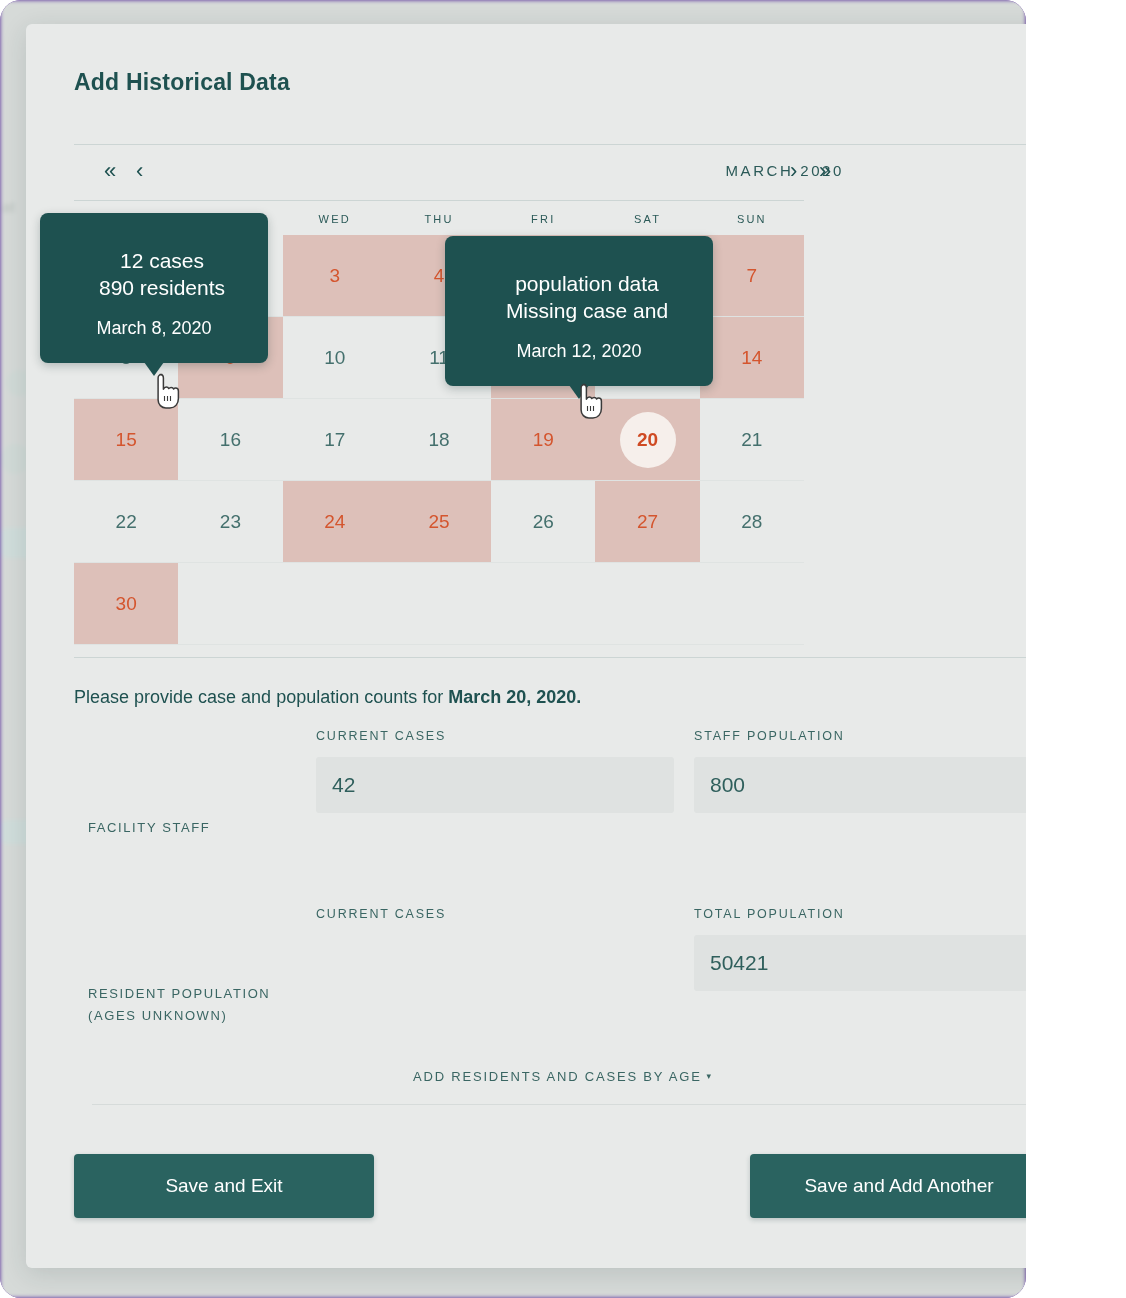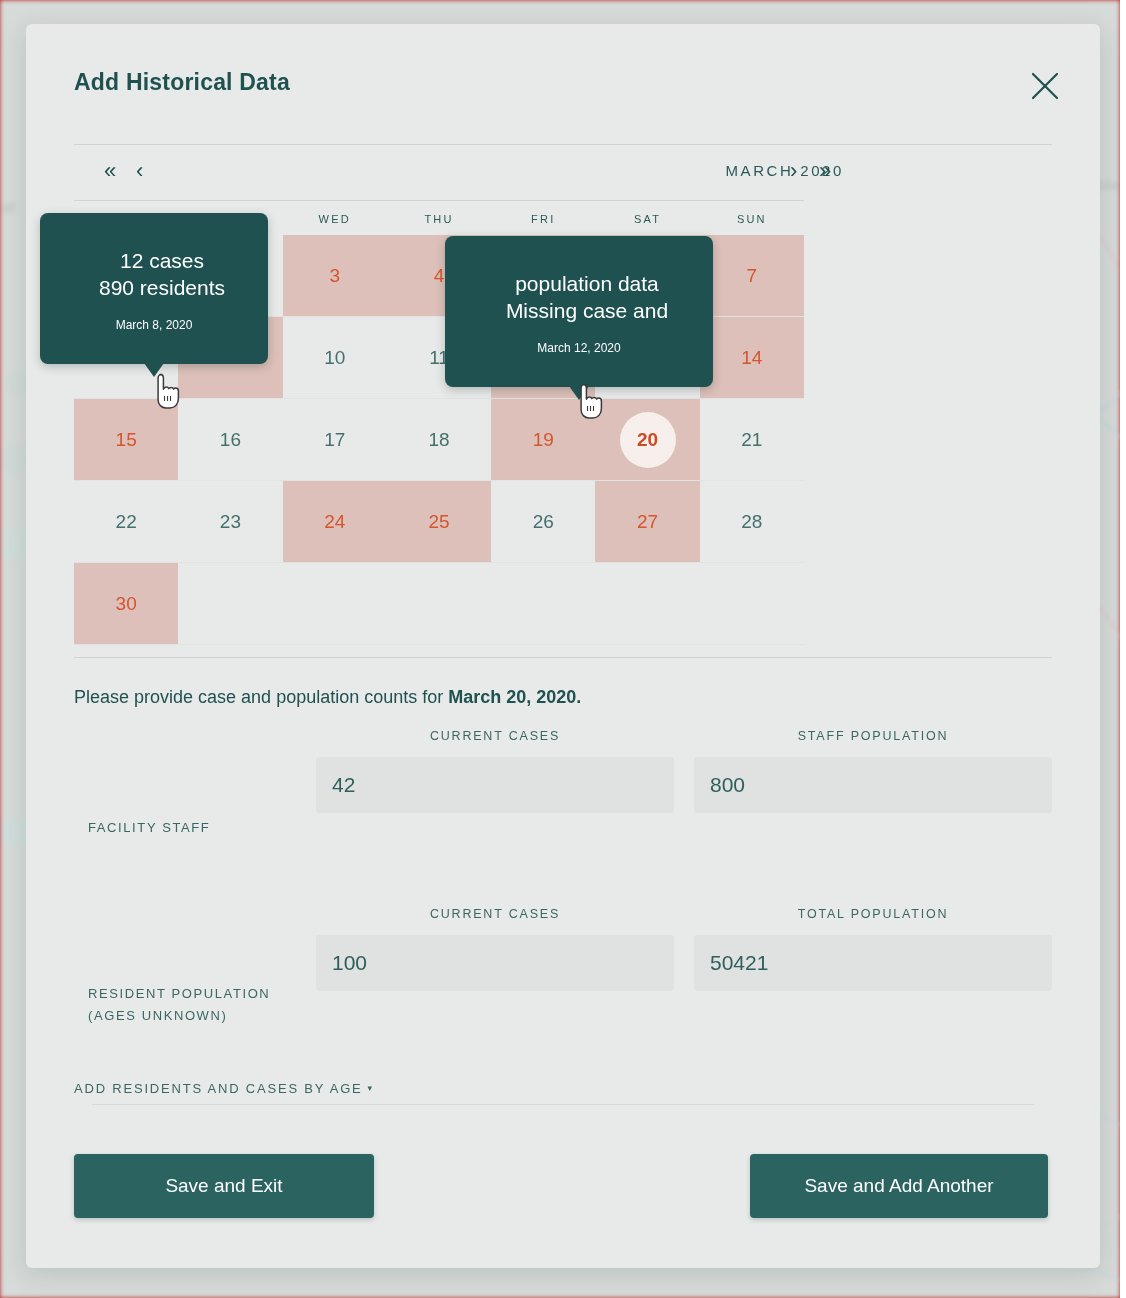--- a/index.html
+++ b/index.html
@@ -6,24 +6,25 @@
     margin: 0;
     padding: 0;
     width: 1126px;
     height: 1298px;
     overflow: hidden;
     font-family: "Liberation Sans", sans-serif;
   }
 
   #app {
     position: relative;
-    width: 1120px;
+    width: 1026px;
     height: 1298px;
-    background: #b91c1c;
+    background: #4c1d95;
     overflow: hidden;
+    border-radius: 21px;
   }
 
   
   .backdrop {
     position: absolute;
     inset: 0;
     background: #d6dad8;
     filter: blur(2px);
   }
   .bd-line { position: absolute; background: #c3cfd4; opacity: .55; }
@@ -196,23 +197,23 @@
     z-index: 40;
     box-shadow: 0 3px 10px rgba(20,45,43,.25);
   }
   .tip .tip-main {
     font-size: 21px;
     line-height: 1.3;
     padding-top: 34px;
     margin-left: 16px;
   }
   .tip .tip-sub {
-    font-size: 12px;
+    font-size: 18px;
     padding-top: 16px;
-    padding-bottom: 32px;
+    padding-bottom: 24px;
   }
   .tip::after {
     content: "";
     position: absolute;
     bottom: -13px;
     left: 50%;
     margin-left: -10px;
     border-left: 10px solid transparent;
     border-right: 10px solid transparent;
     border-top: 14px solid #1e5150;
@@ -267,21 +268,20 @@
     width: 220px;
     font-size: 13px;
     letter-spacing: 1.6px;
     color: #3a6663;
     line-height: 1.7;
   }
   .row-label.two-line { top: 76px; }
   .field {
     position: absolute;
     width: 358px;
-    text-align: center;
   }
   .field.col1 { left: 242px; }
   .field.col2 { left: 620px; }
   .field-label {
     font-size: 12.5px;
     letter-spacing: 1.8px;
     color: #3a6663;
   }
   .field-input {
     margin-top: 14px;
@@ -293,23 +293,23 @@
     padding-left: 16px;
     box-sizing: border-box;
     font-size: 21px;
     color: #2f5f5c;
     cursor: text;
   }
 
   .add-by-age {
     position: absolute;
     left: 0;
-    top: 352px;
+    top: 340px;
     width: 978px;
-    text-align: left;
+    text-align: center;
     font-size: 13px;
     letter-spacing: 1.8px;
     color: #3a6663;
     cursor: pointer;
   }
   .add-by-age .caret {
     display: inline-block;
     margin-left: 5px;
     font-size: 9px;
     vertical-align: 2px;
@@ -564,21 +564,20 @@
         </div>
       </div>
 
       <div class="form-row">
         <div class="row-label two-line">
           <div>RESIDENT POPULATION</div>
           <div>(AGES UNKNOWN)</div>
         </div>
         <div class="field col1">
           <div class="field-label">CURRENT CASES</div>
-          <div class="field-input">100</div>
         </div>
         <div class="field col2">
           <div class="field-label">TOTAL POPULATION</div>
           <div class="field-input">50421</div>
         </div>
       </div>
 
       <div class="add-by-age">
         <span>ADD RESIDENTS AND CASES BY AGE</span><span class="caret">▾</span>
       </div>

